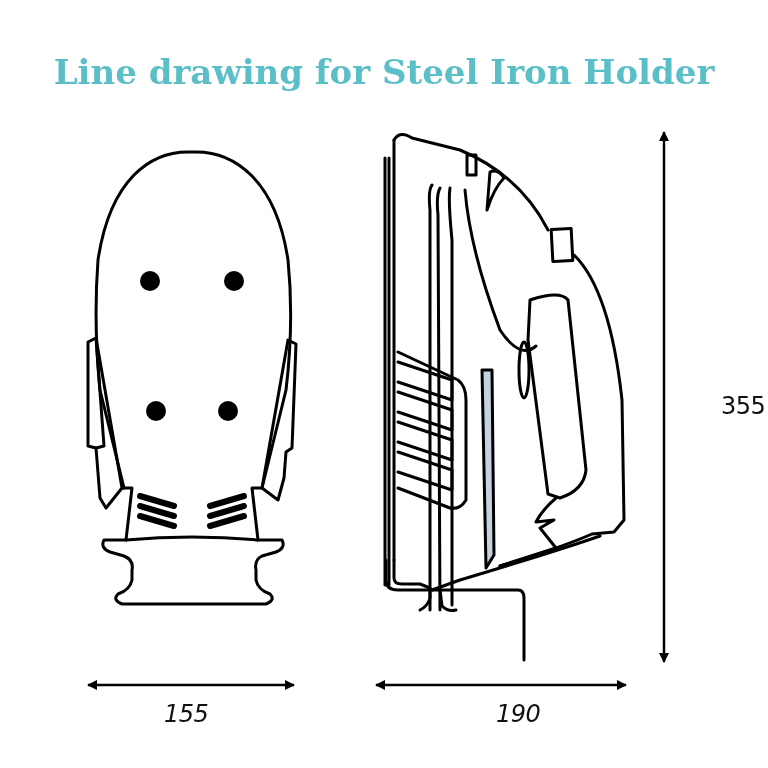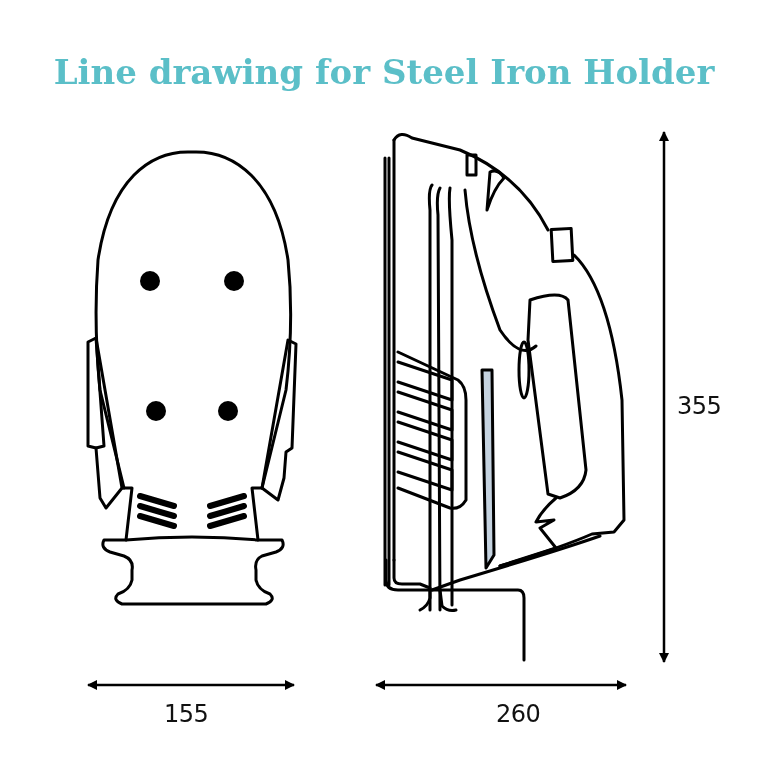--- a/index.html
+++ b/index.html
@@ -5,23 +5,23 @@
   html, body { margin: 0; padding: 0; background: #ffffff; }
   body { width: 768px; height: 768px; position: relative; overflow: hidden; }
   .title {
     position: absolute; left: 0; top: 52px; width: 768px; text-align: center;
     font-family: "DejaVu Serif", "Liberation Serif", serif; font-weight: bold;
     font-size: 34px; letter-spacing: 0px; color: #5bbfc8;
   }
   svg.drawing { position: absolute; left: 0; top: 0; }
   .dim-label {
     position: absolute; font-family: "DejaVu Sans", "Liberation Sans", sans-serif;
-    font-size: 24px; color: #111; letter-spacing: -0.5px;
+    font-size: 24px; color: #111; font-style: italic; letter-spacing: -0.5px;
   }
-  .dim-vertical-label { font-style: normal; }
+  .dim-vertical-label { font-style: normal; margin-left: 44px; }
 </style>
 </head>
 <body>
 
 <div class="title">Line drawing for Steel Iron Holder</div>
 
 <svg class="drawing" width="768" height="768" viewBox="0 0 768 768">
   <defs>
     <marker id="arr" viewBox="0 0 10 10" refX="9" refY="5" markerWidth="4" markerHeight="4" orient="auto-start-reverse">
       <path d="M0,0 L10,5 L0,10 z" fill="#000"></path>
@@ -101,14 +101,14 @@
   </g>
 
   <g stroke="#000" stroke-width="2.5" fill="none">
     <line x1="88" y1="685" x2="294" y2="685" marker-start="url(#arr)" marker-end="url(#arr)"></line>
     <line x1="376" y1="685" x2="626" y2="685" marker-start="url(#arr)" marker-end="url(#arr)"></line>
     <line x1="664" y1="132" x2="664" y2="662" marker-start="url(#arr)" marker-end="url(#arr)"></line>
   </g>
 </svg>
 
 <div class="dim-label" style="left:164px; top:700px;">155</div>
-<div class="dim-label" style="left:496px; top:700px;">260</div>
+<div class="dim-label" style="left:496px; top:700px;">190</div>
 <div class="dim-label dim-vertical-label" style="left:677px; top:392px;">355</div>
 
 </body></html>

